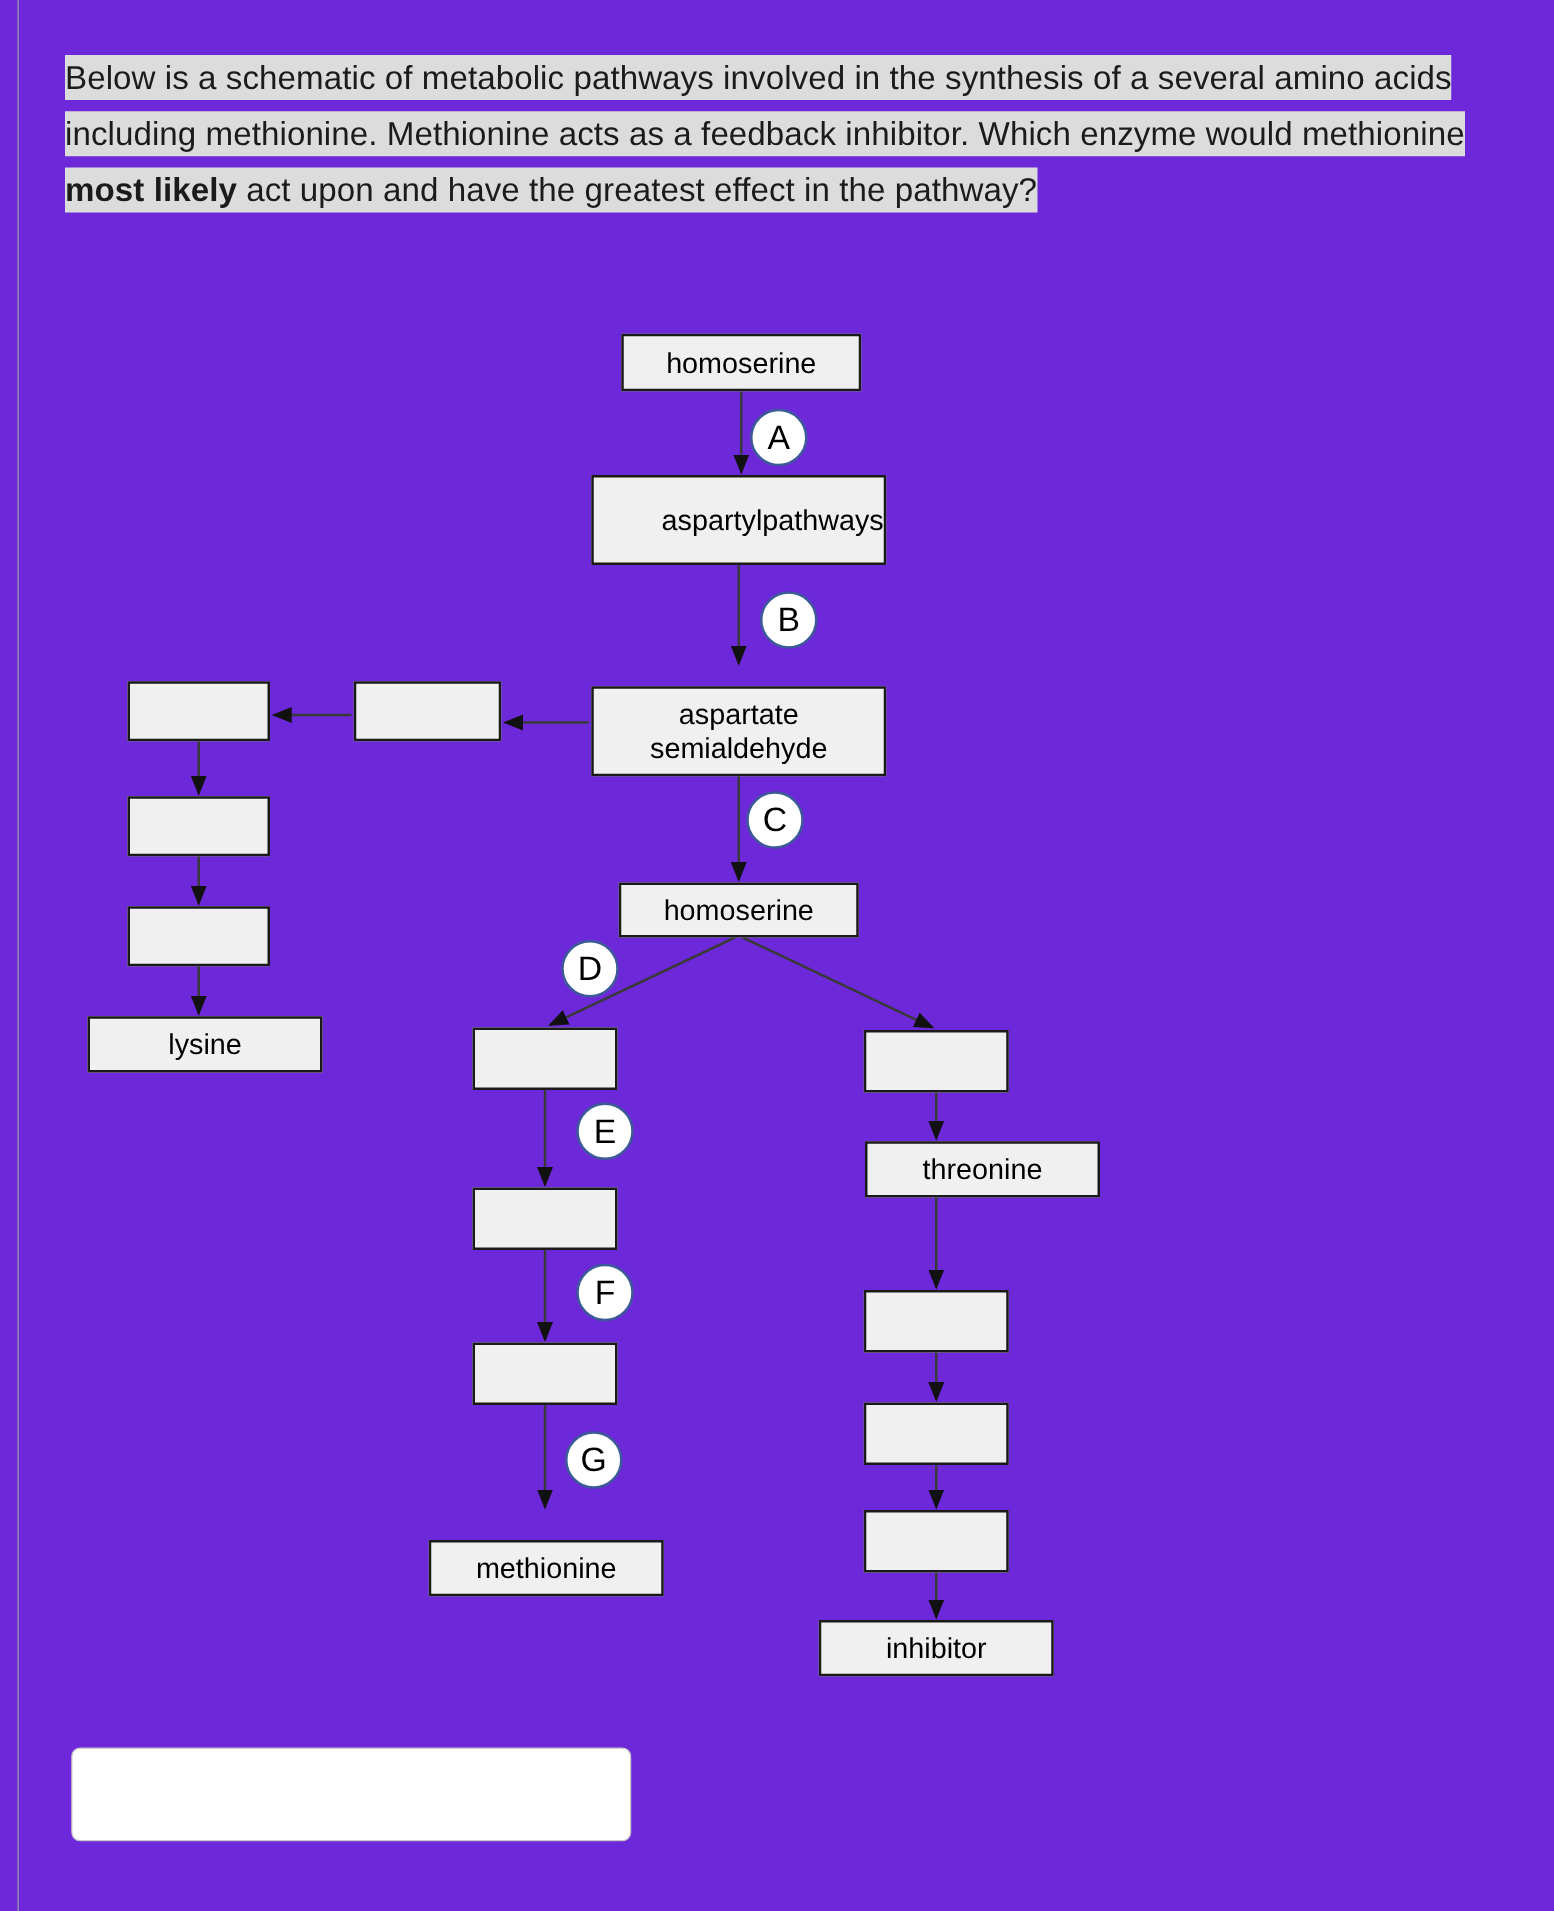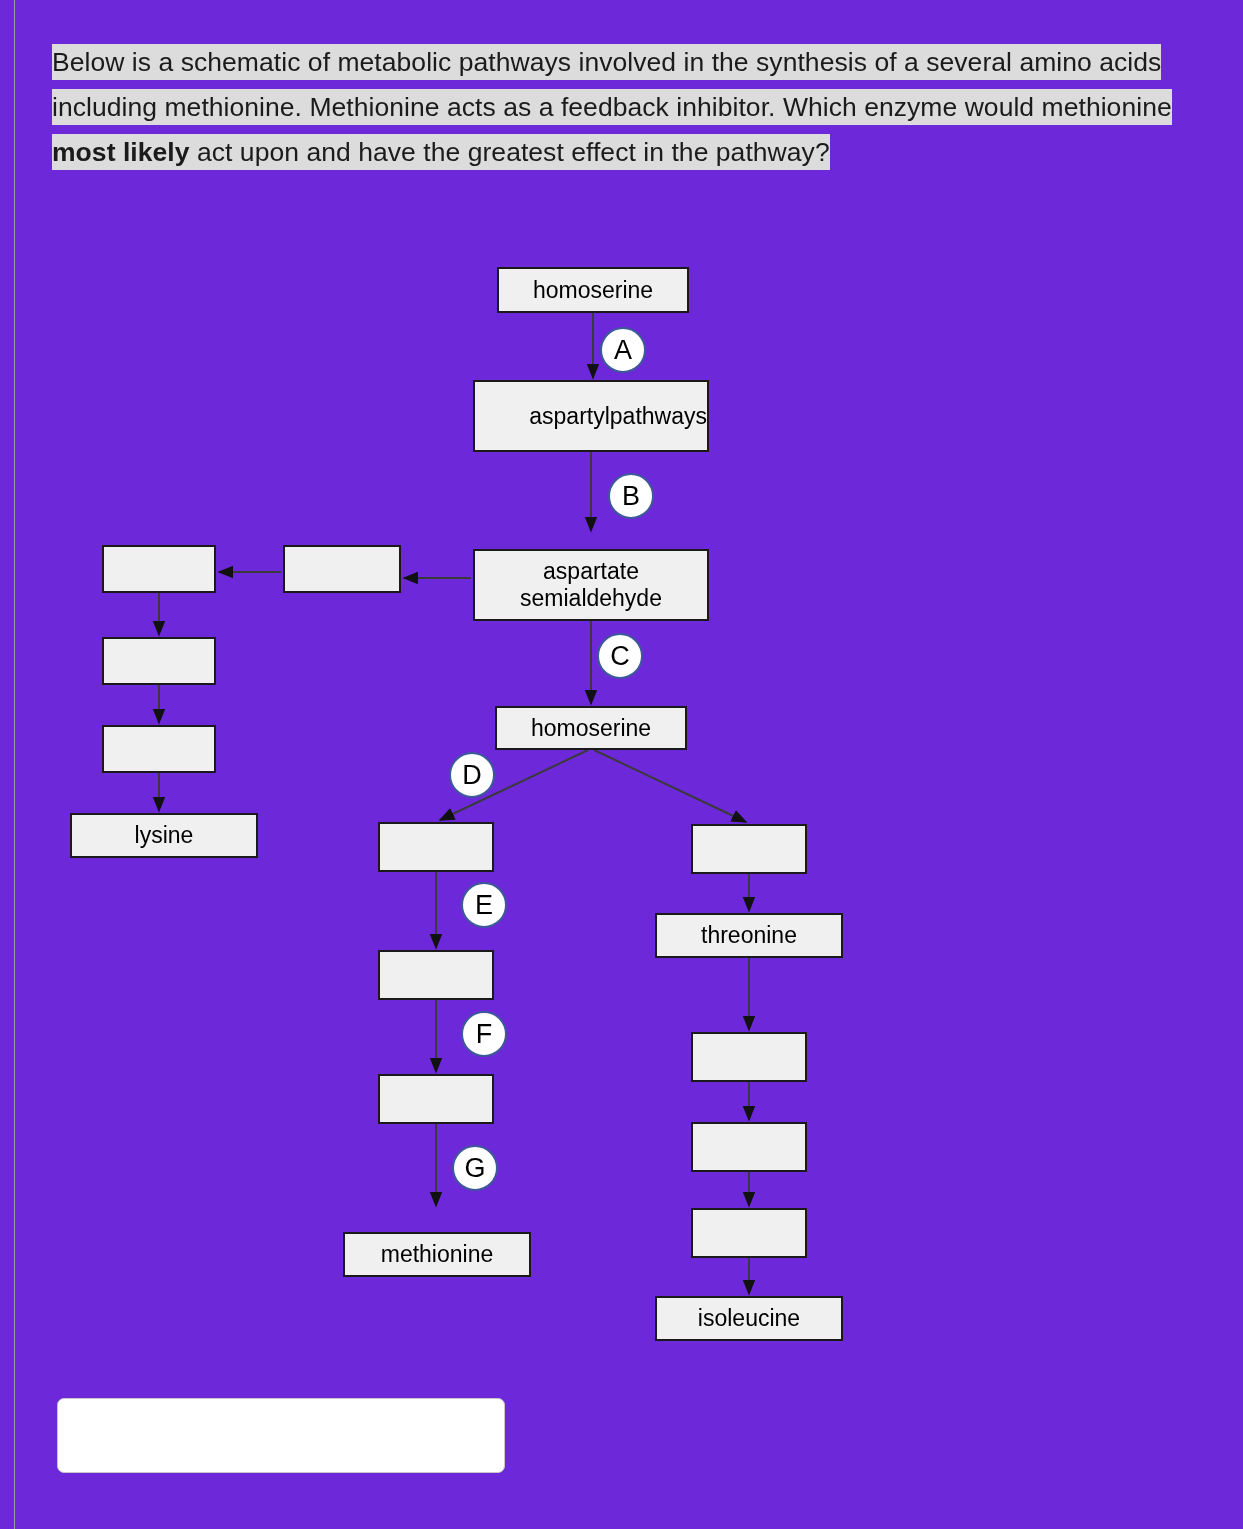--- a/index.html
+++ b/index.html
@@ -180,28 +180,28 @@
         <div class="node" style="left: 70px; top: 813px; width: 188px; height: 45px;">
           <div>lysine</div>
         </div>
         <div class="node empty" style="left: 378px; top: 822px; width: 116px; height: 50px;"></div>
         <div class="node empty" style="left: 378px; top: 950px; width: 116px; height: 50px;"></div>
         <div class="node empty" style="left: 378px; top: 1074px; width: 116px; height: 50px;"></div>
         <div class="node" style="left: 343px; top: 1208px; width: 188px; height: 45px; margin-top: 24px;">
           <div>methionine</div>
         </div>
         <div class="node empty" style="left: 691px; top: 824px; width: 116px; height: 50px;"></div>
-        <div class="node" style="left: 655px; top: 913px; width: 188px; height: 45px;">
+        <div class="node" style="left: 692px; top: 913px; width: 188px; height: 45px;">
           <div>threonine</div>
         </div>
         <div class="node empty" style="left: 691px; top: 1032px; width: 116px; height: 50px;"></div>
         <div class="node empty" style="left: 691px; top: 1122px; width: 116px; height: 50px;"></div>
         <div class="node empty" style="left: 691px; top: 1208px; width: 116px; height: 50px;"></div>
         <div class="node" style="left: 655px; top: 1296px; width: 188px; height: 45px;">
-          <div>isoleucine</div>
+          <div>inhibitor</div>
         </div>
       </div>
     <div id="enzyme-layer">
         <div class="enzyme" style="left: 600px; top: 327px;">A</div>
         <div class="enzyme" style="left: 608px; top: 473px;">B</div>
         <div class="enzyme" style="left: 597px; top: 633px;">C</div>
         <div class="enzyme" style="left: 449px; top: 752px;">D</div>
         <div class="enzyme" style="left: 461px; top: 882px;">E</div>
         <div class="enzyme" style="left: 461px; top: 1011px;">F</div>
         <div class="enzyme" style="left: 452px; top: 1145px;">G</div>

